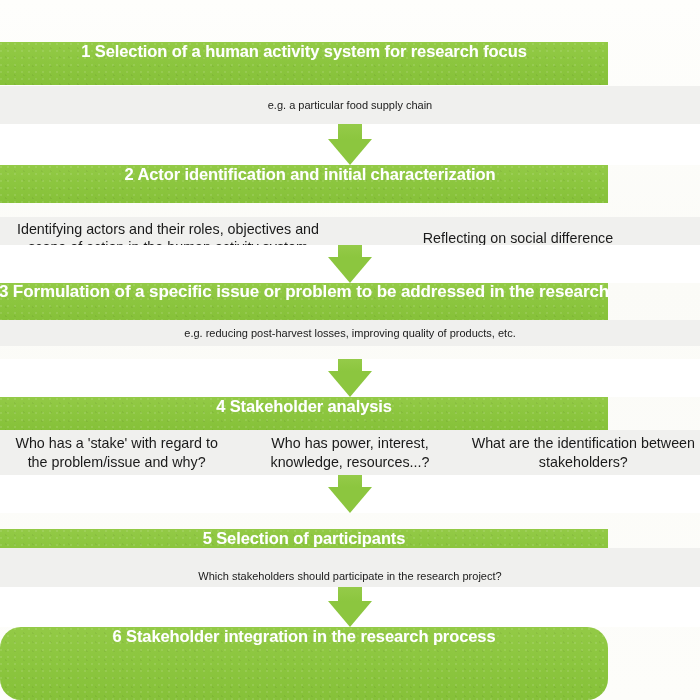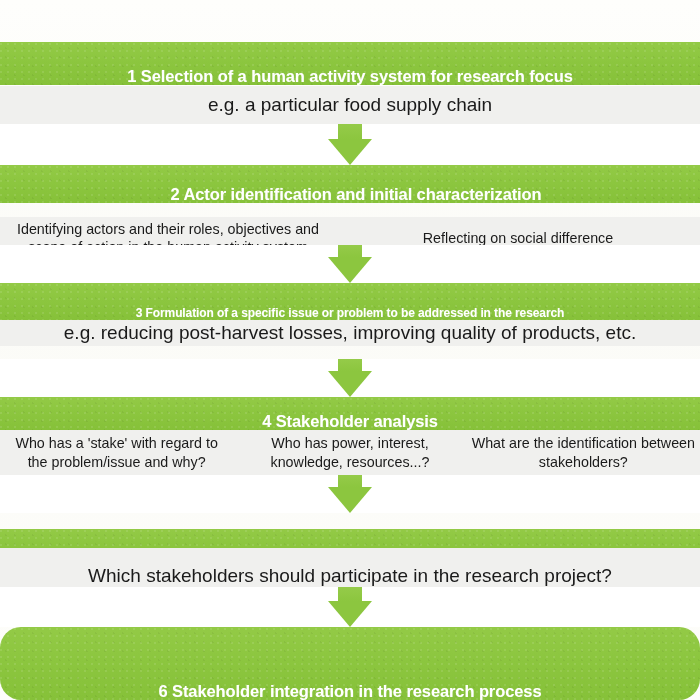--- a/index.html
+++ b/index.html
@@ -28,43 +28,43 @@
   .stage {
     position: absolute;
     left: 0;
     width: 700px;
   }
 
   
   .band {
     position: absolute;
     left: 0;
-    width: 700px;
+    width: 608px;
     background: #8cc63f;
     background-image:
       radial-gradient(circle at 18% 30%, rgba(255,255,255,0.10) 0 1px, transparent 1px),
       radial-gradient(circle at 62% 70%, rgba(0,0,0,0.05) 0 1px, transparent 1px),
       linear-gradient(180deg, #93ca46 0%, #8cc63f 45%, #86c139 100%);
     background-size: 7px 7px, 9px 9px, 100% 100%;
     display: flex;
-    align-items: flex-end;
+    align-items: flex-start;
     justify-content: center;
     box-sizing: border-box;
   }
   .band-title {
     color: #ffffff;
     font-weight: bold;
     font-size: 16.5px;
     letter-spacing: -0.1px;
     text-align: center;
     line-height: 1.1;
     text-shadow: 0 0 1px rgba(255,255,255,0.28);
     white-space: nowrap;
   }
-  .band-title.wide { font-size: 12px; }
+  .band-title.wide { font-size: 17px; }
 
   
   .sub-strip {
     position: absolute;
     left: 0;
     width: 700px;
     background: #f0f0ee;
     display: flex;
     align-items: center;
     box-sizing: border-box;
@@ -72,21 +72,21 @@
   .sub-cell {
     flex: 1 1 0;
     text-align: center;
     color: #1a1a1a;
     font-size: 14.3px;
     line-height: 1.28;
     padding: 0 4px;
     box-sizing: border-box;
     font-weight: normal;
   }
-  .sub-cell.c1 { font-size: 19px; }
+  .sub-cell.c1 { font-size: 11px; }
 
   
   .gap {
     position: absolute;
     left: 0;
     width: 700px;
     background: #ffffff;
   }
   .arrow {
     position: absolute;

